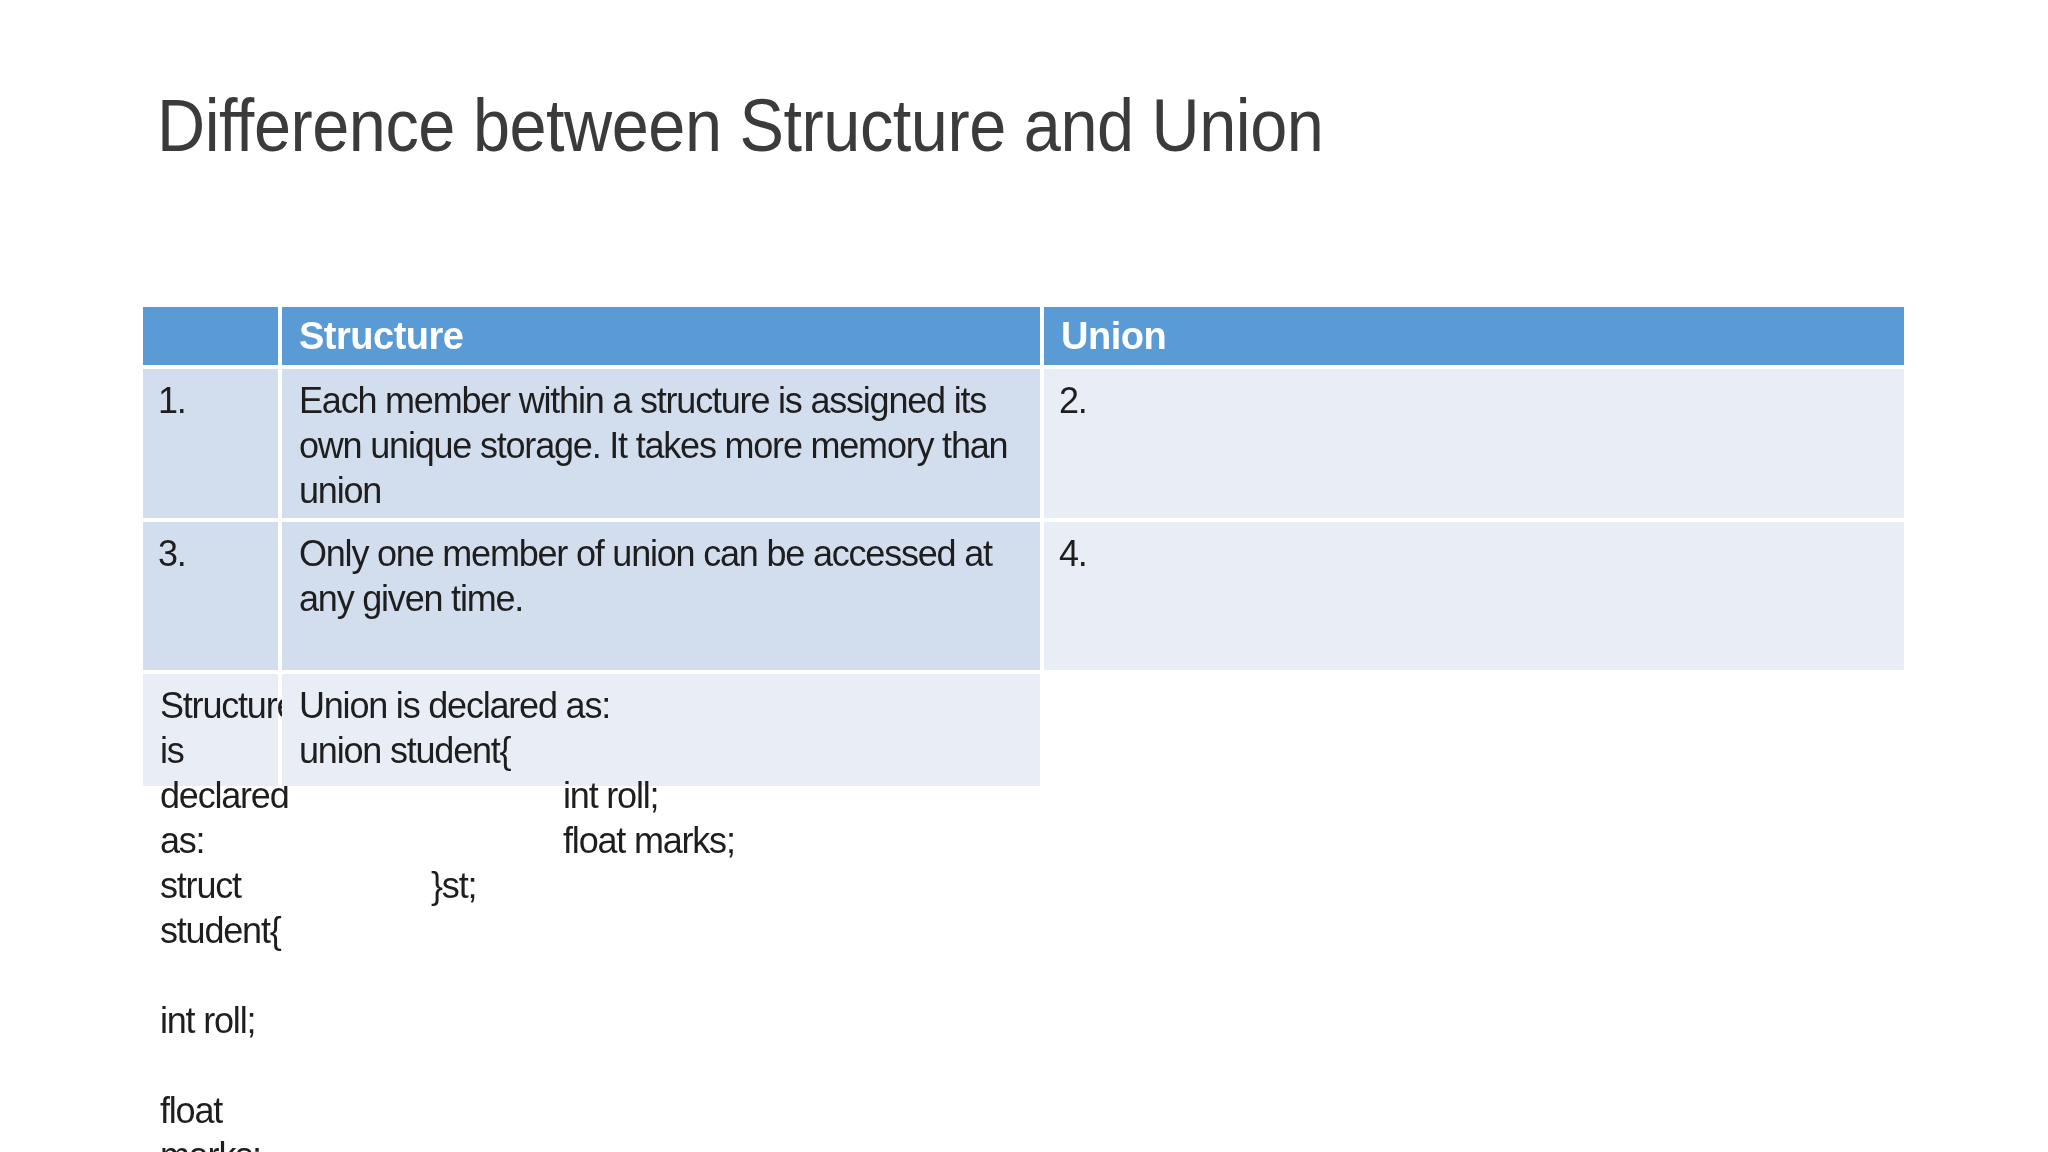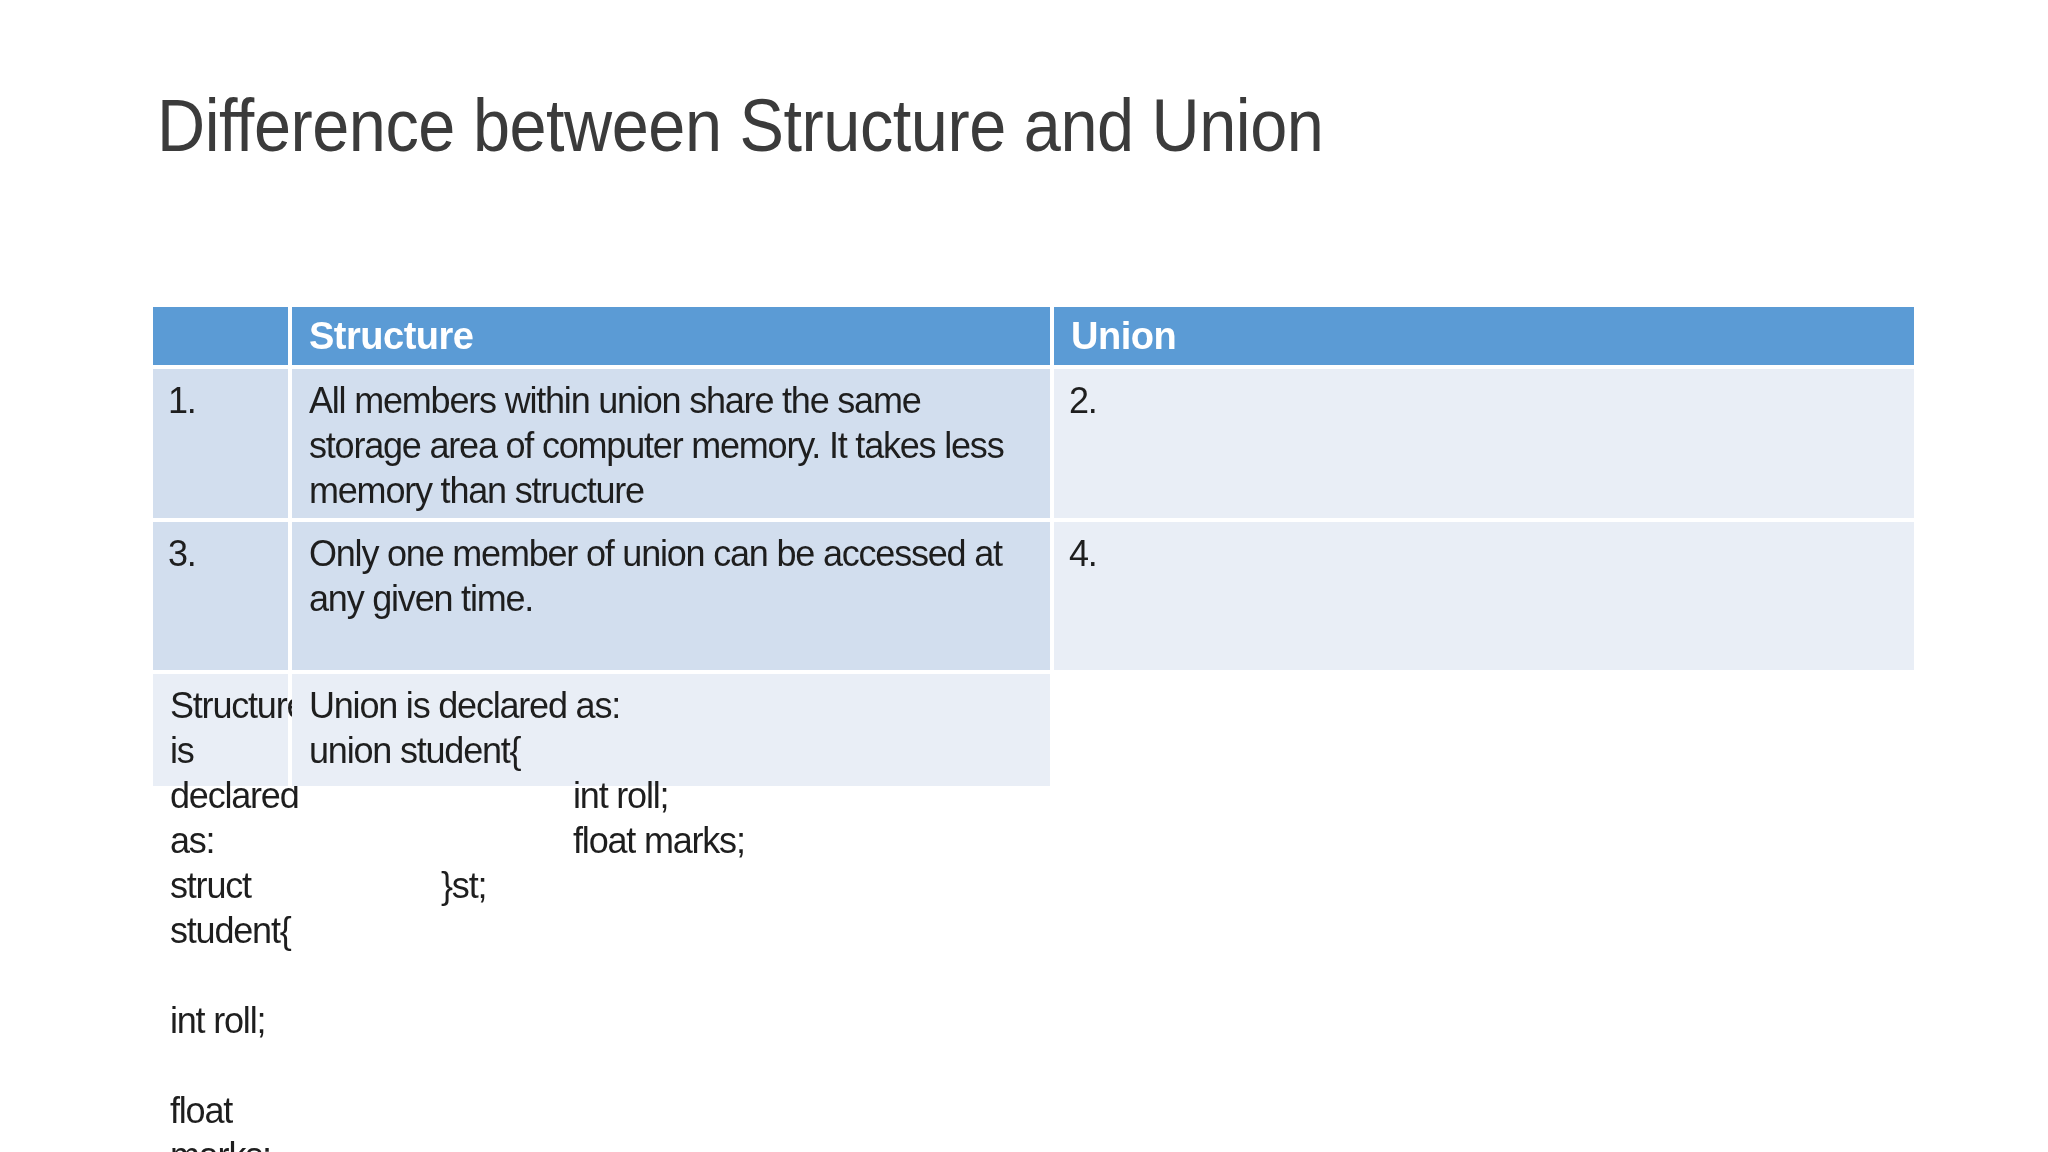--- a/index.html
+++ b/index.html
@@ -24,21 +24,21 @@
     font-weight: 300;
     line-height: 74px;
     letter-spacing: -0.5px;
     color: #3B3B3B;
     white-space: nowrap;
     transform: scaleX(0.9);
     transform-origin: left top;
   }
   .cmp-table {
     position: absolute;
-    left: 153px;
+    left: 143px;
     top: 307px;
     display: grid;
     grid-template-columns: 135px 758px 860px;
     grid-template-rows: 58px 149px 148px 112px 327px;
     gap: 4px;
     background: #ffffff;
   }
   .cell {
     box-sizing: border-box;
     color: #1E1E1E;
@@ -74,21 +74,21 @@
 
   <h1 class="title">Difference between Structure and Union</h1>
 
   <div class="cmp-table">
 
     <div class="cell head"></div>
     <div class="cell head">Structure</div>
     <div class="cell head">Union</div>
 
     <div class="cell body num band-dark">1.</div>
-    <div class="cell body band-dark">All members within union share the same storage area of computer memory. It takes less memory than structure</div>
+    <div class="cell body band-dark">Each member within a structure is assigned its own unique storage. It takes more memory than union</div>
 
     <div class="cell body num band-light">2.</div>
 
     <div class="cell body num band-dark">3.</div>
     <div class="cell body band-dark">Only one member of union can be accessed at any given time.</div>
 
     <div class="cell body num band-light">4.</div>
     <div class="cell body band-light">Structure is declared as:
 struct student{
 		int roll;

